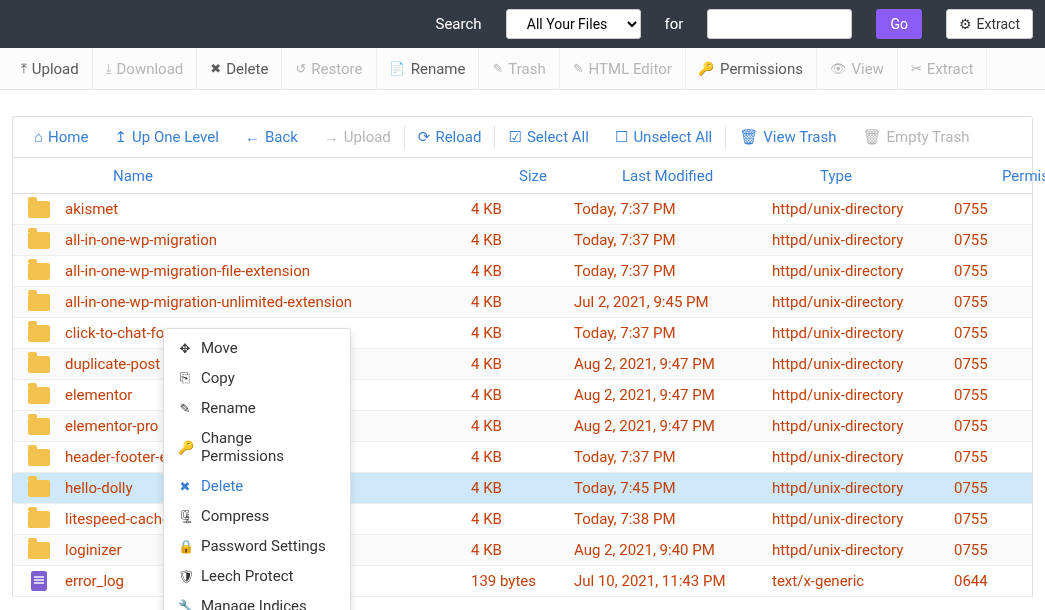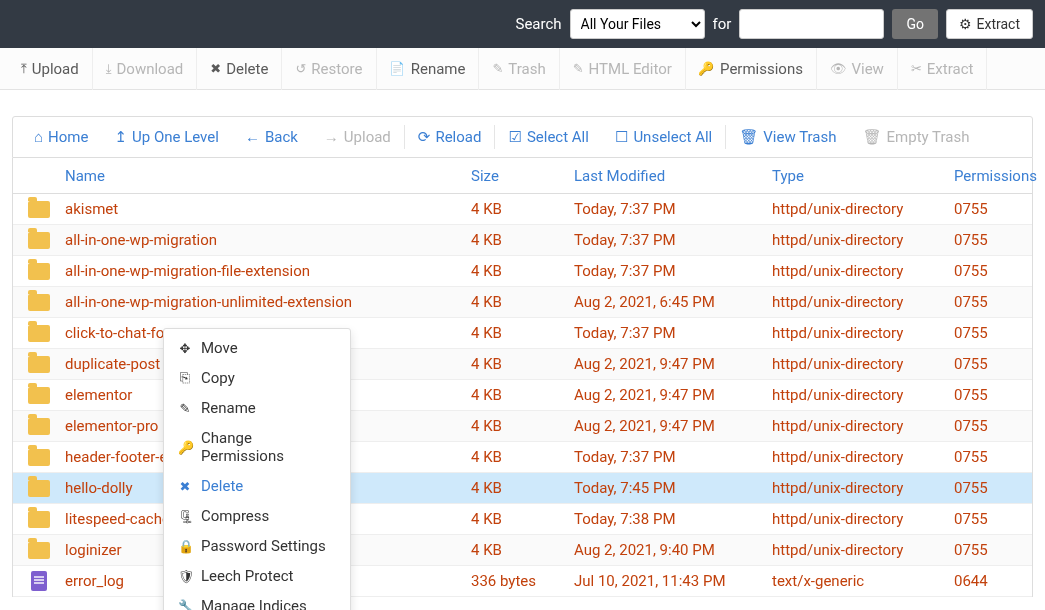--- a/index.html
+++ b/index.html
@@ -1,37 +1,37 @@
 <!DOCTYPE html>
 <html><head>
 <meta charset="utf-8">
 <style>
 * { box-sizing: border-box; margin: 0; padding: 0; font-family: -apple-system, BlinkMacSystemFont, "Segoe UI", Roboto, Helvetica, Arial, sans-serif; }
 body { width: 1045px; height: 610px; overflow: hidden; background: #fff; font-size: 14px; color: #333; }
 
-.topbar { background: #333a44; height: 48px; display: flex; align-items: center; justify-content: flex-end; padding: 0 12px; gap: 8px; color: #fff; }
+.topbar { background: #333a44; height: 48px; display: flex; align-items: center; justify-content: flex-end; padding: 0 12px; gap: 24px; color: #fff; }
 .topbar .lbl { color: #fff; font-size: 15px; }
-.topbar select { height: 30px; border: 1px solid #ccc; border-radius: 3px; padding: 0 6px; font-size: 14px; background: #fff; width: 135px; }
+.topbar select { height: 30px; border: 1px solid #ccc; border-radius: 3px; padding: 0 6px; font-size: 14px; background: #fff; width: 135px; text-align: center; }
 .topbar input[type="text"] { height: 30px; border: 1px solid #ccc; border-radius: 3px; width: 145px; padding: 0 6px; font-size: 14px; }
-.btn-go { background: #737373; color: #fff; border: none; border-radius: 3px; height: 30px; padding: 0 14px; font-size: 14px; cursor: pointer; }
+.btn-go { background: #8b5cf6; color: #fff; border: none; border-radius: 3px; height: 30px; padding: 0 14px; font-size: 14px; cursor: pointer; }
 .btn-settings { background: #fff; color: #333; border: 1px solid #ccc; border-radius: 3px; height: 30px; padding: 0 12px; font-size: 14px; cursor: pointer; display: inline-flex; align-items: center; gap: 5px; }
 
 .toolbar { background: #fcfcfc; border-bottom: 1px solid #e3e3e3; height: 42px; display: flex; align-items: center; padding: 0 8px; }
 .toolbar .tbtn { padding: 0 13px; height: 42px; display: inline-flex; align-items: center; gap: 5px; font-size: 15px; color: #5a5a5a; cursor: pointer; border-right: 1px solid #eee; }
 .toolbar .tbtn.inactive { color: #b6b6b6; }
 .toolbar .tbtn .ic { font-size: 13px; }
 
 .navbar { margin: 26px 12px 0 12px; border: 1px solid #ddd; border-radius: 3px 3px 0 0; height: 42px; display: flex; align-items: center; padding: 0 8px; background: #fff; }
 .navbar .nbtn { padding: 0 13px; color: #3b7fd3; display: inline-flex; align-items: center; gap: 5px; font-size: 15px; cursor: pointer; }
 .navbar .nbtn.inactive { color: #b6b6b6; }
 .navbar .sep { width: 1px; height: 24px; background: #e5e5e5; }
 
 .table { margin: 0 12px; border-left: 1px solid #ddd; border-right: 1px solid #ddd; }
 .thead { display: grid; grid-template-columns: 52px 406px 103px 198px 182px 90px; height: 36px; align-items: center; border-bottom: 1px solid #ddd; font-size: 15px; }
-.thead .th { color: #3b7fd3; cursor: pointer; }
+.thead .th { color: #3b7fd3; cursor: pointer; margin-left: 48px; }
 .row { display: grid; grid-template-columns: 52px 406px 103px 198px 182px 90px; height: 31px; align-items: center; border-bottom: 1px solid #eee; font-size: 15px; color: #c2410c; }
 .row:nth-child(even) { background: #fafafa; }
 .row.selected { background: #cfe9fb; }
 .row .iconcell { display: flex; justify-content: center; }
 .folder-icon { width: 22px; height: 17px; background: #f2c14e; border-radius: 2px; position: relative; }
 .folder-icon::before { content: ""; position: absolute; top: -4px; left: 0; width: 9px; height: 4px; background: #f2c14e; border-radius: 2px 2px 0 0; }
 .file-icon { width: 16px; height: 20px; background: #7e5fcf; border-radius: 2px; position: relative; }
 .file-icon::after { content: ""; position: absolute; top: 5px; left: 3px; right: 3px; height: 2px; background: rgba(255,255,255,.7); box-shadow: 0 3px 0 rgba(255,255,255,.7), 0 6px 0 rgba(255,255,255,.7); }
 
 .ctxmenu { position: absolute; left: 163px; top: 328px; width: 188px; background: #fff; border: 1px solid #ddd; border-radius: 3px; box-shadow: 0 4px 10px rgba(0,0,0,.12); padding: 4px 0; z-index: 20; }
@@ -180,21 +180,21 @@
         <div>Today, 7:37 PM</div>
         <div>httpd/unix-directory</div>
         <div>0755</div>
       </div>
       <div class="row">
         <div class="iconcell">
           <div class="folder-icon"></div>
         </div>
         <div>all-in-one-wp-migration-unlimited-extension</div>
         <div>4 KB</div>
-        <div>Aug 2, 2021, 6:45 PM</div>
+        <div>Jul 2, 2021, 9:45 PM</div>
         <div>httpd/unix-directory</div>
         <div>0755</div>
       </div>
       <div class="row">
         <div class="iconcell">
           <div class="folder-icon"></div>
         </div>
         <div>click-to-chat-for-w</div>
         <div>4 KB</div>
         <div>Today, 7:37 PM</div>
@@ -269,21 +269,21 @@
         <div>4 KB</div>
         <div>Aug 2, 2021, 9:40 PM</div>
         <div>httpd/unix-directory</div>
         <div>0755</div>
       </div>
       <div class="row">
         <div class="iconcell">
           <div class="file-icon"></div>
         </div>
         <div>error_log</div>
-        <div>336 bytes</div>
+        <div>139 bytes</div>
         <div>Jul 10, 2021, 11:43 PM</div>
         <div>text/x-generic</div>
         <div>0644</div>
       </div>
     </div>
 </div>
 
 <div class="ctxmenu" id="ctxmenu">
     <div class="mi">
       <span class="ic">✥</span>

